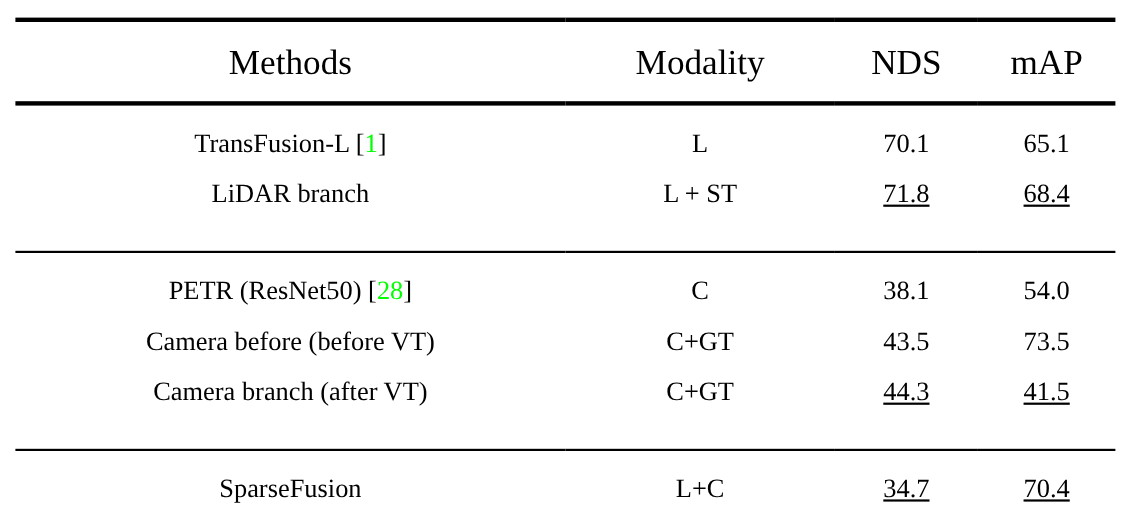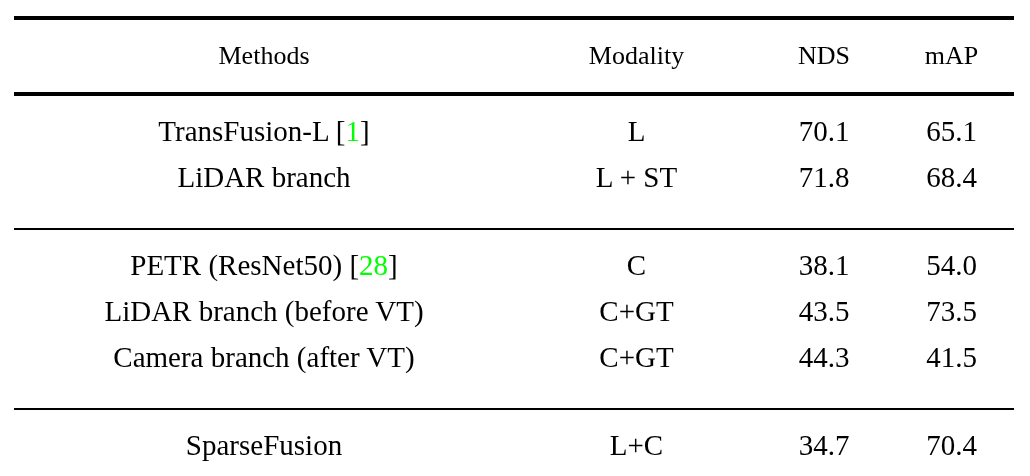--- a/index.html
+++ b/index.html
@@ -28,47 +28,47 @@
     table-layout: fixed;
   }
 
   table.results td,
   table.results th {
     padding: 0;
     border: none;
     text-align: center;
     vertical-align: middle;
     font-weight: normal;
-    font-size: 29px;
+    font-size: 24px;
     line-height: 1;
     white-space: nowrap;
   }
 
   
   col.c-methods  { width: 500px; }
   col.c-modality { width: 245px; }
   col.c-nds      { width: 130px; }
   col.c-map      { width: 125px; }
 
   
   tr.rule-top    > td { border-top: 4px solid #000; }
   tr.rule-thick  > td { border-top: 4px solid #000; }
   tr.rule-thin   > td { border-top: 2px solid #000; }
   tr.rule-bottom > td { border-top: 4px solid #000; }
 
   .spacer-cell { height: 0; font-size: 0; line-height: 0; }
 
   tr.data-row > td { height: 46px; }
-  tr.header-row > th { height: 72px; font-size: 26px; }
+  tr.header-row > th { height: 72px; font-size: 32px; }
 
   
   tr.pad-top > td { padding-top: 12px; }
   tr.pad-bottom > td { padding-bottom: 28px; }
 
-  .bold { font-weight: bold; }
+  .bold { font-weight: bold; text-decoration: underline; }
 
   .cite {
     color: #00ff00;
   }
   .bracket {
     color: #000000;
   }
 </style>
 </head>
 <body>
@@ -130,21 +130,21 @@
       <tr class="data-row pad-top">
         <td>
           <span>PETR (ResNet50)</span><span class="bracket"> [</span><span class="cite">28</span><span class="bracket">]</span>
         </td>
         <td>C</td>
         <td>38.1</td>
         <td>54.0</td>
       </tr>
 
       <tr class="data-row">
-        <td>LiDAR branch (before VT)</td>
+        <td>Camera before (before VT)</td>
         <td>C+GT</td>
         <td>43.5</td>
         <td>73.5</td>
       </tr>
 
       <tr class="data-row pad-bottom">
         <td>Camera branch (after VT)</td>
         <td>C+GT</td>
         <td class="bold">44.3</td>
         <td class="bold">41.5</td>

